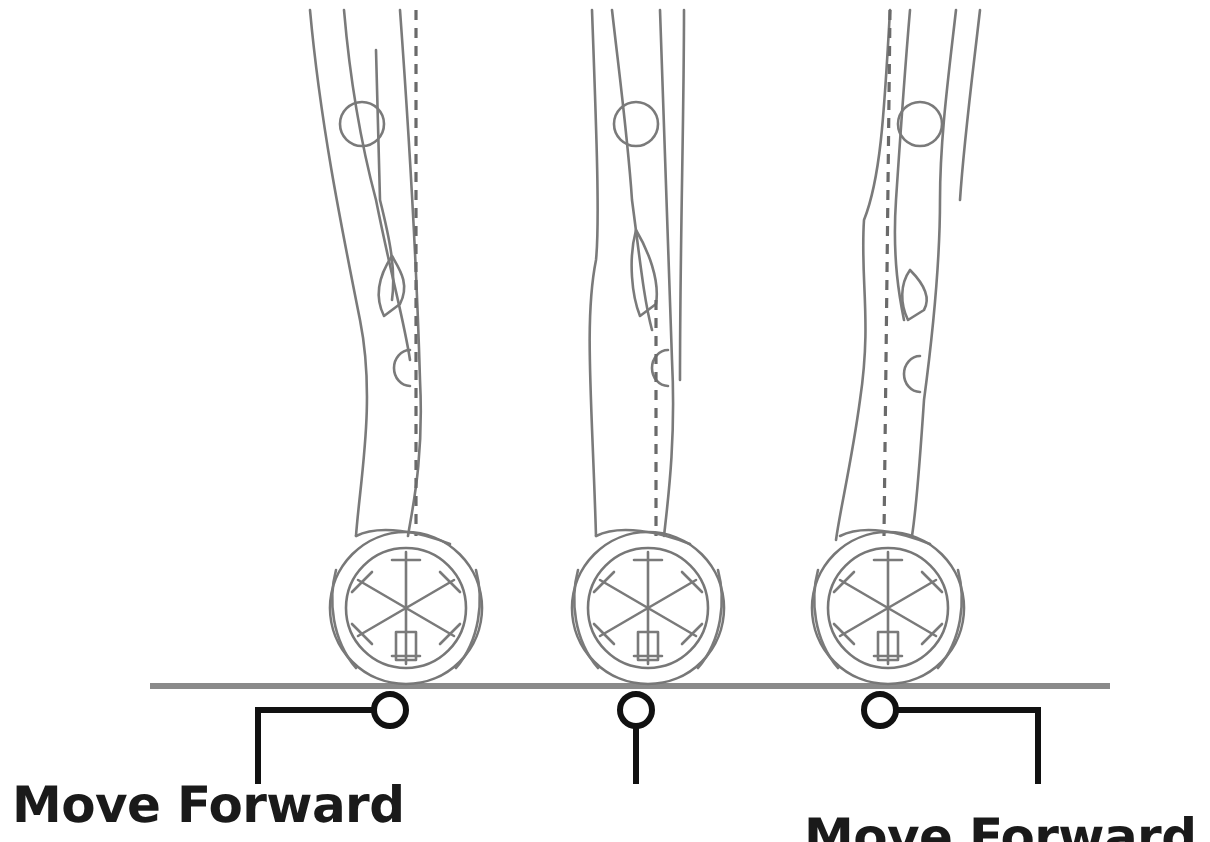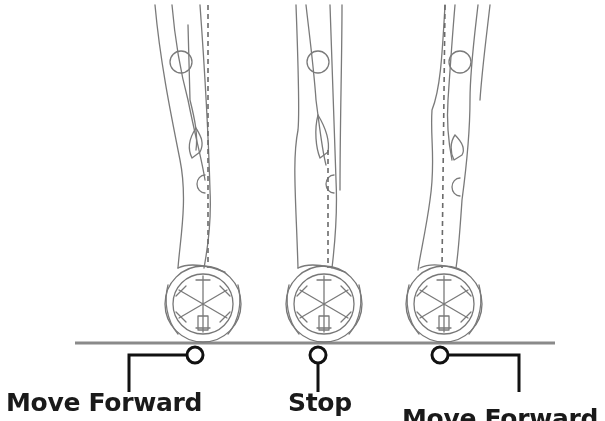--- a/index.html
+++ b/index.html
@@ -87,15 +87,14 @@
       <circle class="callout" cx="318" cy="355" r="8"></circle>
       <line class="callout" x1="318" y1="363" x2="318" y2="392"></line>
     </g>
     <g>
       <circle class="callout" cx="440" cy="355" r="8"></circle>
       <polyline class="callout" points="448,355 519,355 519,392"></polyline>
     </g>
   </svg>
 
   <div class="lbl" style="left:6px;">Move Forward</div>
-  <div class="lbl" style="left:288px;">Stop</div>
   <div class="lbl" style="left:402px;margin-top:16px;">Move Forward</div>
 </div>
 
 </body></html>

